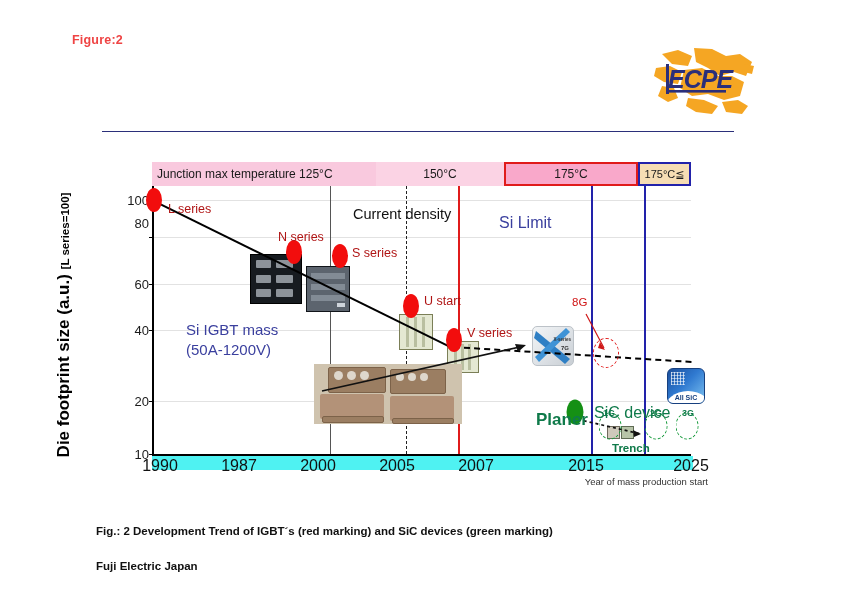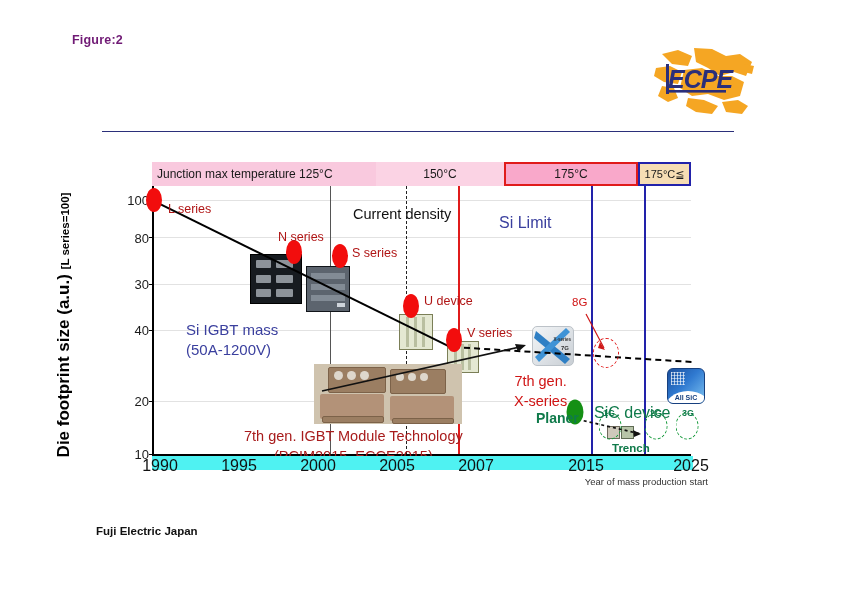--- a/index.html
+++ b/index.html
@@ -8,21 +8,21 @@
     background:#ffffff;
     font-family:"Liberation Sans", sans-serif;
     position:relative;
     overflow:hidden;
   }
   .page{position:absolute;left:0;top:0;width:842px;height:595px;}
 
   
   .fig-label{
     position:absolute;left:72px;top:33px;
-    font-size:12.5px;font-weight:bold;color:#701a75;
+    font-size:12.5px;font-weight:bold;color:#ef4444;
     letter-spacing:0.2px;
   }
   .logo{
     position:absolute;left:648px;top:46px;width:110px;height:72px;
   }
   .logo svg{display:block;width:110px;height:72px;}
   .hr-blue{
     position:absolute;left:102px;top:131px;width:632px;height:0;
     border-top:1.4px solid #2b2f7a;
   }
@@ -123,21 +123,21 @@
     text-align:center;
   }
   .modtech{
     position:absolute;font-size:14.5px;color:#a81c1c;white-space:nowrap;
     text-align:center;line-height:1.4;
   }
   .sicdev{
     position:absolute;font-size:16px;color:#0f7a4a;white-space:nowrap;
   }
   .planer{
-    position:absolute;font-size:14px;font-weight:bold;color:#0f7a4a;white-space:nowrap;
+    position:absolute;font-size:17px;font-weight:bold;color:#0f7a4a;white-space:nowrap;
   }
   .trench{
     position:absolute;font-size:11.5px;font-weight:bold;color:#0f7a4a;white-space:nowrap;
   }
   .glab{
     position:absolute;font-size:9px;font-weight:bold;color:#0f7a4a;white-space:nowrap;
   }
   .eightg{
     position:absolute;font-size:11.5px;color:#d01515;white-space:nowrap;
   }
@@ -252,22 +252,22 @@
       <div class="gridline" style="top:215px;"></div>
 
       <div class="ytickmark" style="top:14px;"></div>
       <div class="ytickmark" style="top:51px;"></div>
       <div class="ytickmark" style="top:98px;"></div>
       <div class="ytickmark" style="top:144px;"></div>
       <div class="ytickmark" style="top:215px;"></div>
       <div class="ytickmark" style="top:268px;"></div>
 
       <div class="ytick" style="top:14px;">100</div>
-      <div class="ytick" style="top:52px;">80</div>
-      <div class="ytick" style="top:98px;">30</div>
+      <div class="ytick" style="top:37px;">80</div>
+      <div class="ytick" style="top:98px;">60</div>
       <div class="ytick" style="top:144px;">40</div>
       <div class="ytick" style="top:215px;margin-left:21px;">20</div>
       <div class="ytick" style="top:268px;">10</div>
 
       <div class="vline dashed" style="left:252px;"></div>
       <div class="vline thin" style="left:176px;"></div>
       <div class="vline red" style="left:304px;"></div>
       <div class="vline red" style="left:437px;"></div>
       <div class="vline blue" style="left:437px;"></div>
       <div class="vline blue" style="left:490px;"></div>
@@ -359,58 +359,51 @@
       <div class="marker" style="left:300px;top:154px;"></div>
       <div class="redcircle" style="left:452px;top:167px;"></div>
       <div class="greenmark" style="left:421px;top:226px;"></div>
       <div class="gcircle" style="left:456px;top:240px;"></div>
       <div class="gcircle" style="left:502px;top:240px;"></div>
       <div class="gcircle" style="left:533px;top:240px;"></div>
 
       <div class="serieslab" style="left:14px;top:16px;">L series</div>
       <div class="serieslab" style="left:124px;top:44px;">N series</div>
       <div class="serieslab" style="left:198px;top:60px;">S series</div>
-      <div class="serieslab" style="left:270px;top:108px;">U device</div>
+      <div class="serieslab" style="left:270px;top:108px;">U start</div>
       <div class="serieslab" style="left:313px;top:140px;">V series</div>
 
       <div class="curdens" style="left:199px;top:20px;">Current density</div>
       <div class="silimit" style="left:345px;top:28px;">Si Limit</div>
 
       <div class="sitrend" style="left:32px;top:134px;">
         <div>Si IGBT mass</div>
         <div>(50A-1200V)</div>
       </div>
 
-      <div class="modtech" style="left:90px;top:240px;">
-        <div>7th gen. IGBT Module Technology</div>
-        <div>(PCIM2015, ECCE2015)</div>
-      </div>
-
-      <div class="gen7" style="left:360px;top:186px;">
-        <div>7th gen.</div>
-        <div>X-series</div>
-      </div>
+
 
       <div class="eightg" style="left:418px;top:110px;">8G</div>
       <div class="sicdev" style="left:440px;top:218px;">SiC device</div>
       <div class="planer" style="left:382px;top:224px;">Planer</div>
       <div class="trench" style="left:458px;top:256px;">Trench</div>
       <div class="glab" style="left:449px;top:222px;">1G</div>
       <div class="glab" style="left:496px;top:222px;">2G</div>
       <div class="glab" style="left:528px;top:222px;">3G</div>
     </div>
 
     <div class="xband"></div>
     <div class="xtick" style="left:56px;">1990</div>
-    <div class="xtick" style="left:135px;">1995</div>
+    <div class="xtick" style="left:135px;">1987</div>
     <div class="xtick" style="left:214px;text-align:right;">2000</div>
     <div class="xtick" style="left:293px;">2005</div>
     <div class="xtick" style="left:372px;">2007</div>
     <div class="xtick" style="left:482px;">2015</div>
     <div class="xtick" style="left:587px;">2025</div>
     <div class="xaxis-title">Year of mass production start</div>
   </div>
 
   <div class="caption">
+    <div>Fig.: 2 Development Trend of IGBT´s (red marking) and SiC devices (green marking)</div>
     <div>Fuji Electric Japan</div>
   </div>
 
 </div>
 
 </body></html>

